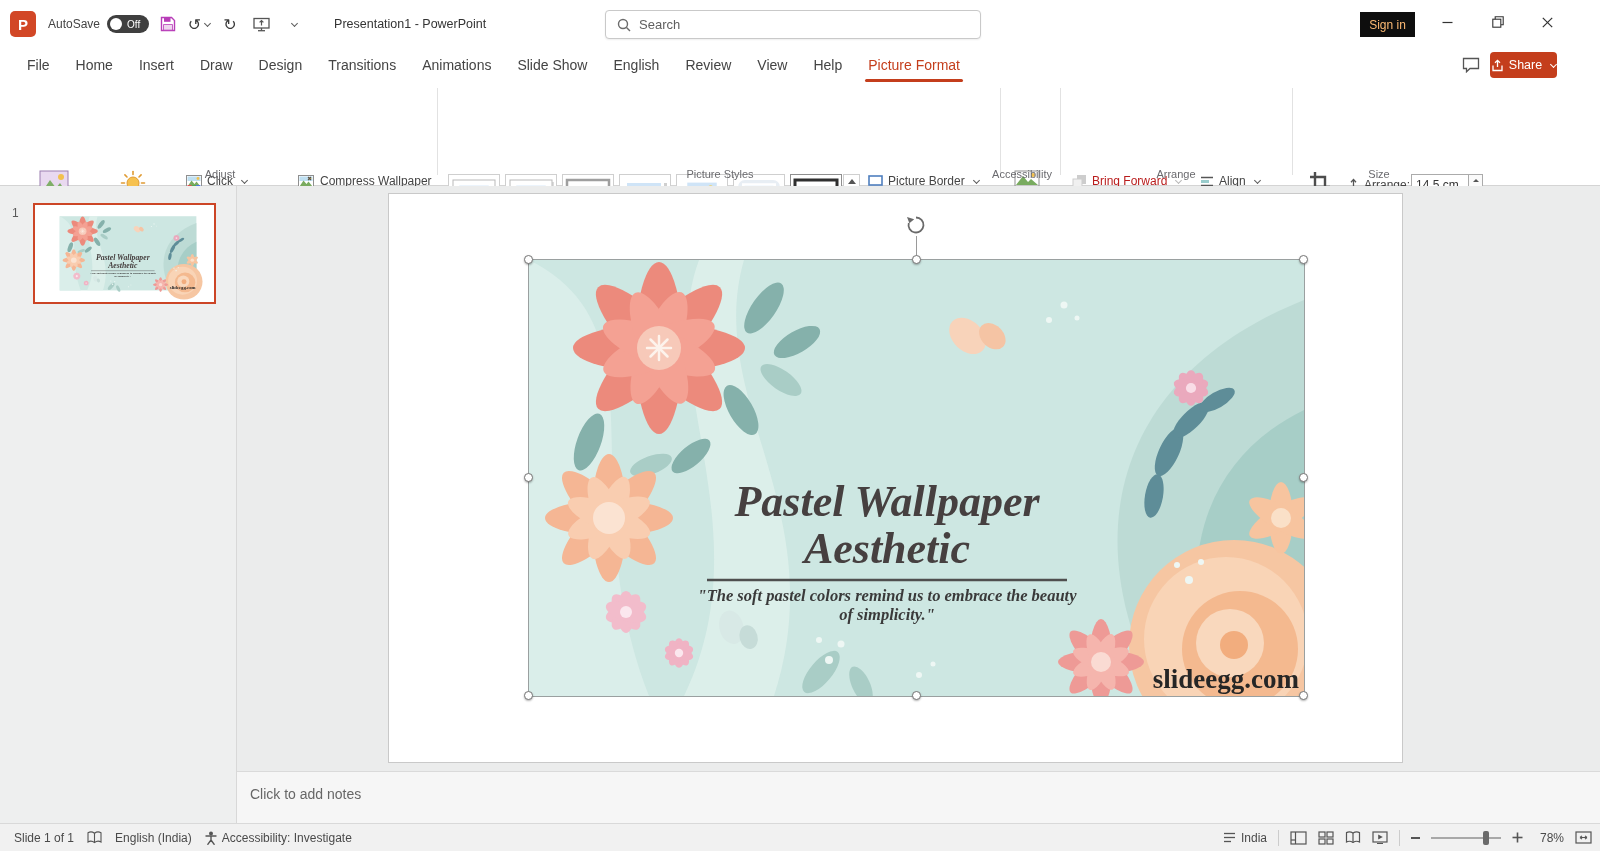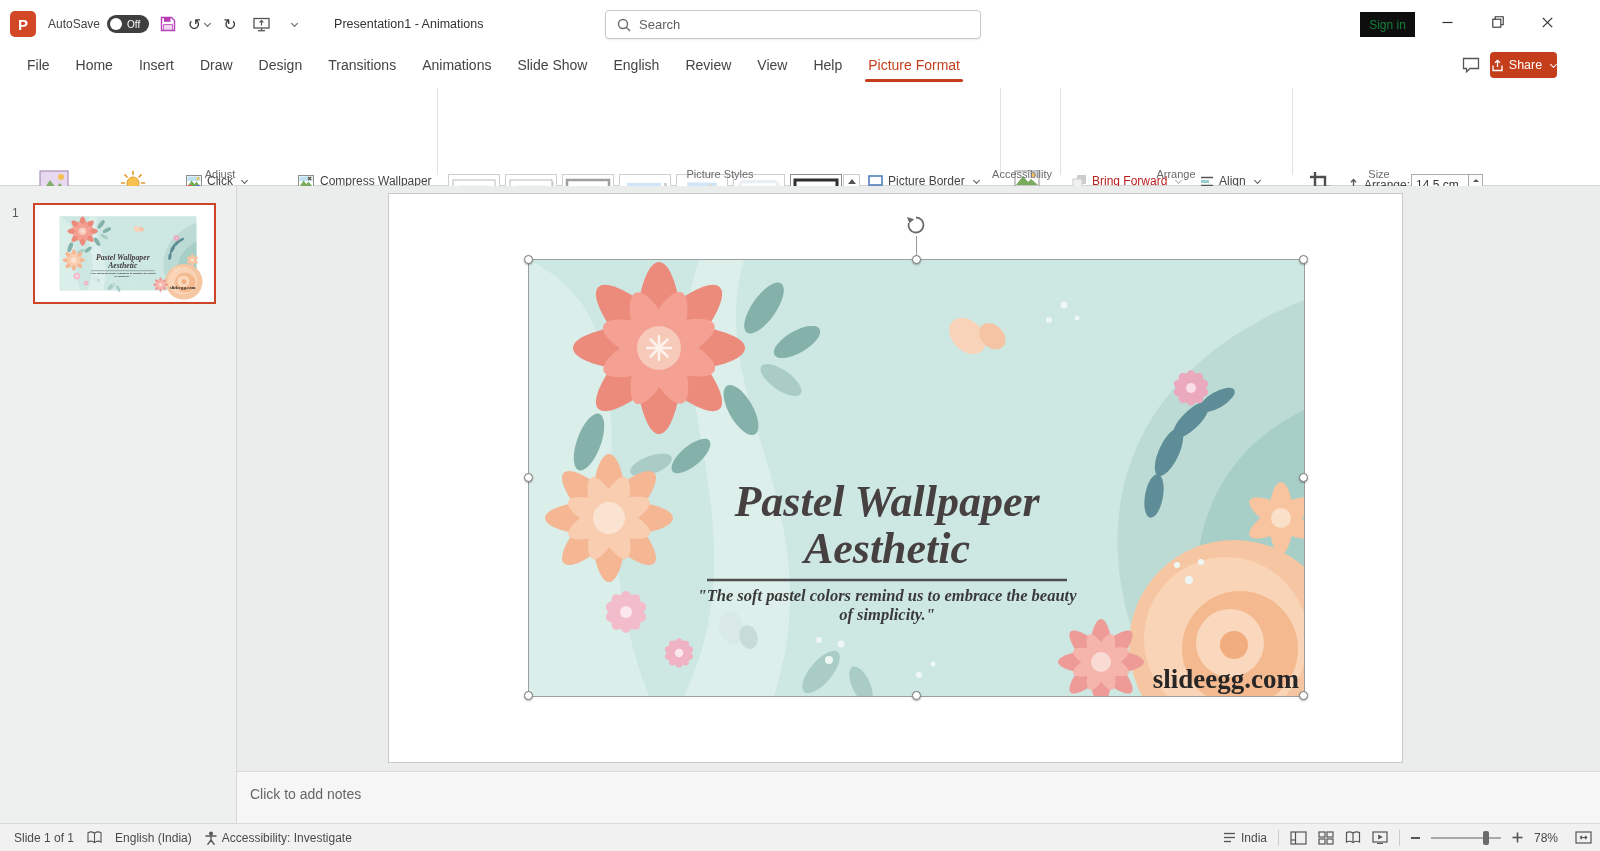--- a/index.html
+++ b/index.html
@@ -14,21 +14,21 @@
   #app-icon{width:26px;height:26px;background:#d24726;border-radius:5px;color:#fff;font-weight:bold;font-size:15px;display:flex;align-items:center;justify-content:center;flex:none}
   #autosave-label{font-size:12px;color:#444;margin:0 7px 0 12px;white-space:nowrap}
   #autosave-toggle{width:42px;height:18px;border-radius:9px;background:#3f3f3f;display:flex;align-items:center;cursor:pointer;flex:none}
   #autosave-knob{width:12px;height:12px;border-radius:50%;background:#fff;margin-left:3px}
   #autosave-state{color:#fff;font-size:10px;margin-left:5px}
   .qat-btn{height:26px;min-width:24px;display:flex;align-items:center;justify-content:center;cursor:pointer;color:#3b3b3b;font-size:16px;margin-left:7px}
   #doc-title{font-size:12.5px;color:#333;margin-left:30px;white-space:nowrap}
   #search-box{position:absolute;left:605px;top:10px;width:376px;height:29px;border:1px solid #c9c9c9;border-radius:4px;background:#fff;display:flex;align-items:center;padding:0 11px;gap:8px;box-shadow:0 1px 2px rgba(0,0,0,.07)}
   #search-input{border:none;outline:none;flex:1;font-size:13px;font-family:"Liberation Sans",sans-serif;color:#333;background:transparent}
   #search-input::placeholder{color:#5f5f5f}
-  #signin-btn{position:absolute;left:1360px;top:12px;width:55px;height:25px;background:#0e0e0e;color:#15803d;font-size:12px;display:flex;align-items:center;justify-content:center;cursor:pointer}
+  #signin-btn{position:absolute;left:1360px;top:12px;width:55px;height:25px;background:#0e0e0e;color:#fdba74;font-size:12px;display:flex;align-items:center;justify-content:center;cursor:pointer}
   .win-btn{position:absolute;top:0;width:47px;height:44px;display:flex;align-items:center;justify-content:center;cursor:pointer}
   
   #tabrow{position:absolute;left:0;top:48px;width:1600px;height:34px;background:#fff;display:flex;align-items:stretch;padding-left:14px}
   .tab{padding:0 13px;display:flex;align-items:center;font-size:14px;color:#444;cursor:pointer;position:relative;white-space:nowrap}
   .tab.active{color:#c43e1c}
   .tab.active::after{content:"";position:absolute;left:10px;right:10px;bottom:0;height:3px;background:#c43e1c;border-radius:2px}
   #comment-btn{position:absolute;left:1458px;top:5px;width:26px;height:24px;display:flex;align-items:center;justify-content:center;cursor:pointer}
   #share-btn{position:absolute;left:1490px;top:4px;width:67px;height:26px;background:#c43e1c;border-radius:4px;color:#fff;display:flex;align-items:center;justify-content:center;gap:5px;font-size:12.5px;cursor:pointer}
   
   #ribbon{position:absolute;left:0;top:82px;width:1600px;height:104px;background:#fff;border-bottom:1px solid #d4d4d4}
@@ -270,21 +270,21 @@
     <svg width="17" height="15" viewBox="0 0 17 15">
       <rect x="1" y="1.5" width="15" height="9.5" fill="none" stroke="#555" stroke-width="1.3"></rect>
       <line x1="8.5" y1="11" x2="8.5" y2="13.5" stroke="#555" stroke-width="1.3"></line>
       <line x1="5" y1="13.7" x2="12" y2="13.7" stroke="#555" stroke-width="1.3"></line>
       <path d="M8.5 3.5 L8.5 8.5 M6.6 5.4 L8.5 3.5 L10.4 5.4" fill="none" stroke="#555" stroke-width="1.2"></path>
     </svg>
   </div>
   <div class="qat-btn">
       <span class="chev"></span>
     </div>
-  <span id="doc-title">Presentation1  -  Animations</span>
+  <span id="doc-title">Presentation1  -  PowerPoint</span>
 </div>
 <div id="search-box">
   <svg width="14" height="14" viewBox="0 0 14 14">
     <circle cx="6" cy="6" r="4.5" fill="none" stroke="#6b6b6b" stroke-width="1.4"></circle>
     <line x1="9.5" y1="9.5" x2="13" y2="13" stroke="#6b6b6b" stroke-width="1.4"></line>
   </svg>
   <input id="search-input" placeholder="Search" style="">
 </div>
 <div id="signin-btn">
     <span>Sign in</span>
@@ -736,21 +736,21 @@
       </span>
     <span id="zoom-track">
         <span id="zoom-thumb"></span>
       </span>
     <span class="sb-item">
       <svg width="11" height="11" viewBox="0 0 11 11">
         <line x1="0.5" y1="5.5" x2="10.5" y2="5.5" stroke="#555" stroke-width="1.6"></line>
         <line x1="5.5" y1="0.5" x2="5.5" y2="10.5" stroke="#555" stroke-width="1.6"></line>
       </svg>
     </span>
-    <span class="sb-item" style="min-width:30px;justify-content:flex-start">
+    <span class="sb-item" style="min-width:30px;justify-content:flex-end">
         <span>78%</span>
       </span>
     <span class="sb-item">
       <svg width="17" height="13" viewBox="0 0 17 13">
         <rect x="1" y="1" width="15" height="11" fill="none" stroke="#555" stroke-width="1.2"></rect>
         <path d="M5 6.5 H12 M5 6.5 L7 4.8 M5 6.5 L7 8.2 M12 6.5 L10 4.8 M12 6.5 L10 8.2" fill="none" stroke="#555" stroke-width="1.1"></path>
       </svg>
     </span>
   </div>
 </div>

